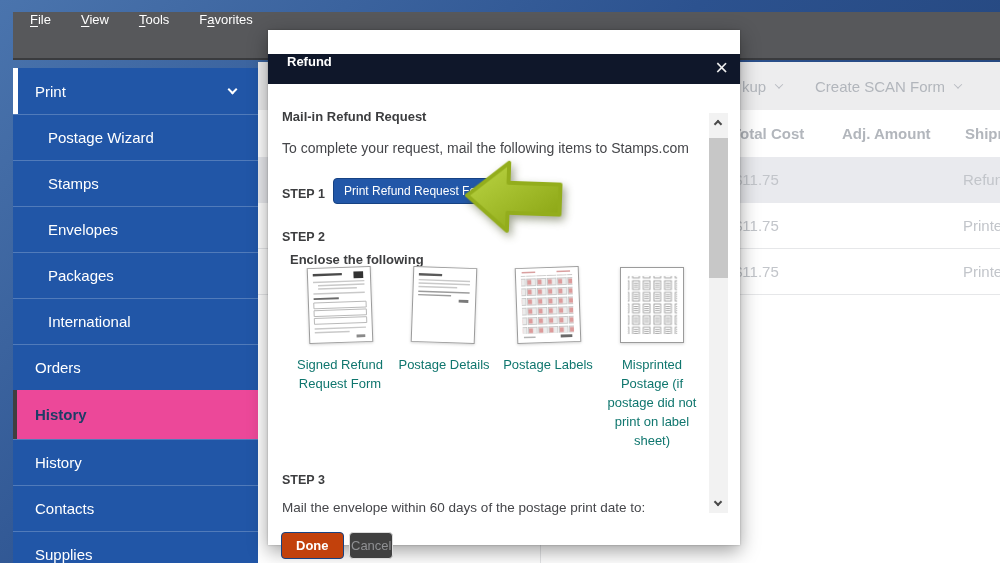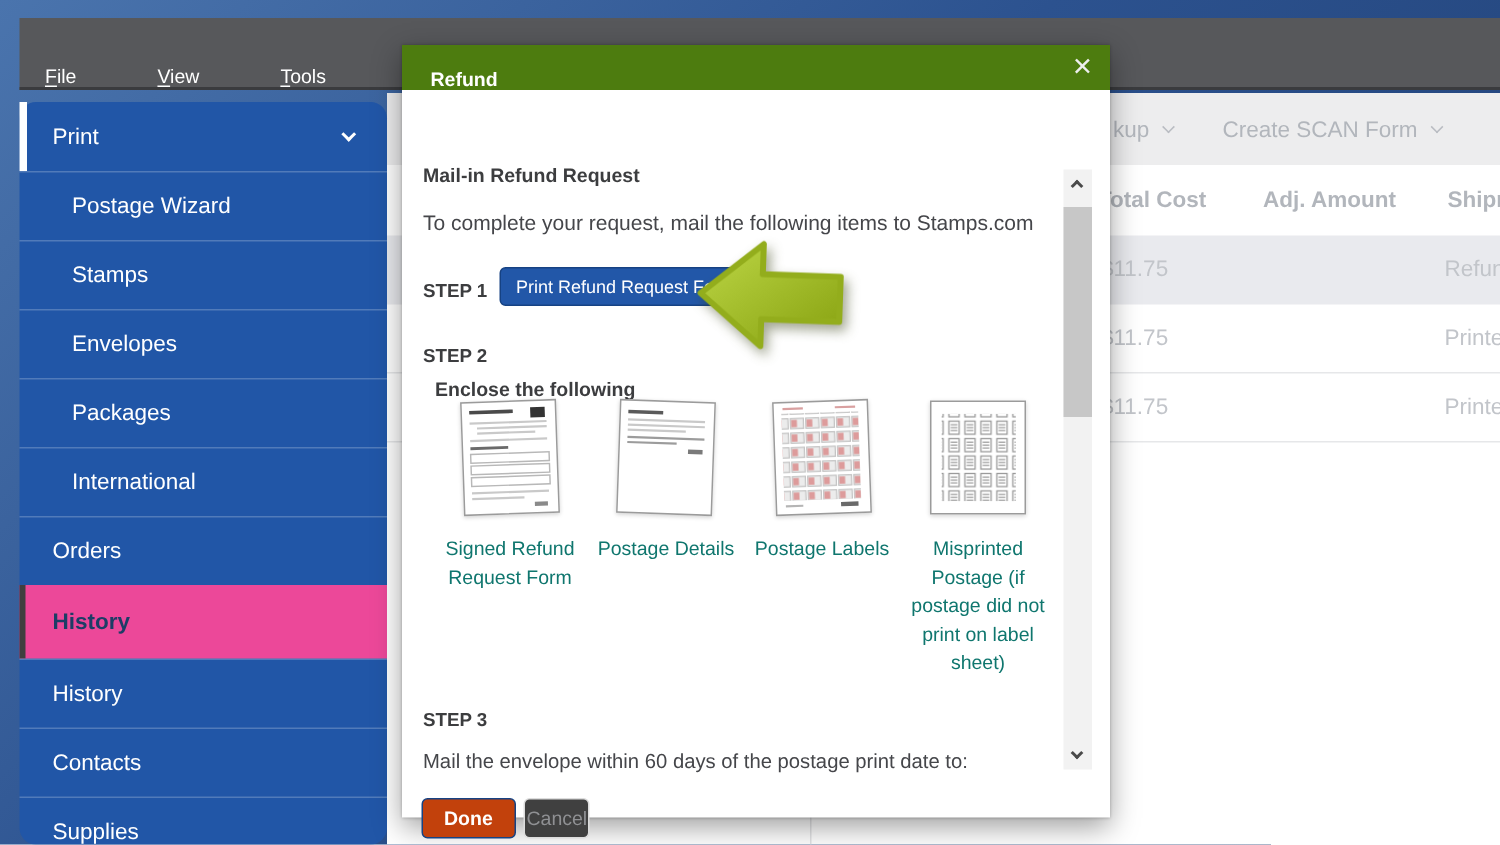--- a/index.html
+++ b/index.html
@@ -6,21 +6,21 @@
   html,body { width:1000px; height:563px; overflow:hidden; }
   body {
     font-family:"Liberation Sans", sans-serif;
     background:linear-gradient(135deg,#4a74ad 0%,#2c528f 45%,#1e3c6e 100%);
     position:relative;
   }
   
   .menubar {
     position:absolute; left:13px; top:12px; right:0; height:48px;
     background:#57585b; border-bottom:2px solid #3a3b3e;
-    display:flex; align-items:flex-end; color:#fff; font-size:13px;gap:24px;
+    display:flex; align-items:flex-start; color:#fff; font-size:13px;
   }
   .menu-item { margin-left:30px; cursor:default; }
   .menu-item:first-child { margin-left:17px; }
   .accel { text-decoration:underline; text-underline-offset:2px; }
   
   .content-bg { position:absolute; left:258px; top:62px; right:0; bottom:0; background:#fff; }
   .bg-toolbar { position:absolute; left:0; top:0; right:0; height:48px; background:#ededee; }
   .bg-tool { position:absolute; top:0; height:48px; display:flex; align-items:center;
              color:#b2b6bc; font-size:15px; }
   .tool-pickup { left:484px; }
@@ -30,35 +30,35 @@
   .bg-th { position:absolute; top:48px; height:47px; line-height:47px; font-weight:bold;
            font-size:15px; color:#b2b6bc; }
   .th-total { left:474px; } .th-adj { left:584px; } .th-ship { left:707px; }
   .trow { position:absolute; left:0; right:0; height:46px; line-height:46px; font-size:15px; color:#c2c5ca; }
   .trow.r1 { top:95px; background:#e9eaee; }
   .trow.r2 { top:141px; border-bottom:1px solid #e6e7e9; }
   .trow.r3 { top:187px; border-bottom:1px solid #e6e7e9; }
   .trow .cost { position:absolute; left:476px; } .trow .status { position:absolute; left:705px; }
   .vline { position:absolute; left:282px; top:235px; bottom:0; width:1px; background:#e3e4e6; }
   
-  .sidebar { position:absolute; left:13px; top:68px; width:245px; bottom:0; background:#2156a7;border-radius:11px; }
+  .sidebar { position:absolute; left:13px; top:68px; width:245px; bottom:0; background:#2156a7; }
   .nav { position:relative; display:flex; align-items:center; height:46px; color:#fff;
          font-size:15px; padding-left:22px; border-top:1px solid rgba(255,255,255,0.22); cursor:default; }
   .nav:first-child { border-top:none; }
   .nav.sub { padding-left:35px; }
   .nav .accent { position:absolute; left:0; top:0; bottom:0; width:5px; background:#fff; }
   .nav.active { background:#ec4899; color:#1d3d66; font-weight:bold; height:49px; border-top:none; }
   .nav.active .accent { width:4px; background:#3f3f3f; }
   .chev-down { display:inline-block; width:7px; height:7px; border-right:2px solid #fff;
                border-bottom:2px solid #fff; transform:rotate(45deg); margin-left:auto; margin-right:22px; margin-top:-4px; }
   
   .modal { position:absolute; left:268px; top:30px; width:472px; height:515px; background:#fff;
            box-shadow:0 6px 18px rgba(0,0,0,0.38), 0 0 2px rgba(0,0,0,0.25); }
-  .modal-header { height:30px; background:#4d7c0f; color:#fff; font-weight:bold; font-size:13px;
-                  display:flex; align-items:flex-end; padding-left:19px; position:relative; }
+  .modal-header { height:30px; background:#0f172a; color:#fff; font-weight:bold; font-size:13px;
+                  display:flex; align-items:flex-start; padding-left:19px; position:relative;margin-top:24px; }
   .close-x { position:absolute; top:1px; right:12px; font-size:22px; font-weight:400; color:#eeeeee; cursor:default; }
   .modal-body { position:absolute; left:0; right:0; top:30px; bottom:0; }
   .m-heading { position:absolute; left:14px; top:49px; font-size:13px; font-weight:bold; color:#3c3d3f; }
   .m-intro { position:absolute; left:14px; top:80px; font-size:14px; color:#45464a; }
   .step-label { position:absolute; font-size:12.5px; font-weight:bold; color:#3c3d3f; }
   .s1 { left:14px; top:127px; } .s2 { left:14px; top:170px; } .s3 { left:14px; top:413px; }
   .btn-primary { position:absolute; left:65px; top:118px; background:#2257a8; border:1px solid #164283;
                  color:#fff; font-size:12px; padding:5px 10px; border-radius:4px;
                  font-family:"Liberation Sans",sans-serif; cursor:default; }
   .green-arrow { position:absolute; left:196px; top:100px;

